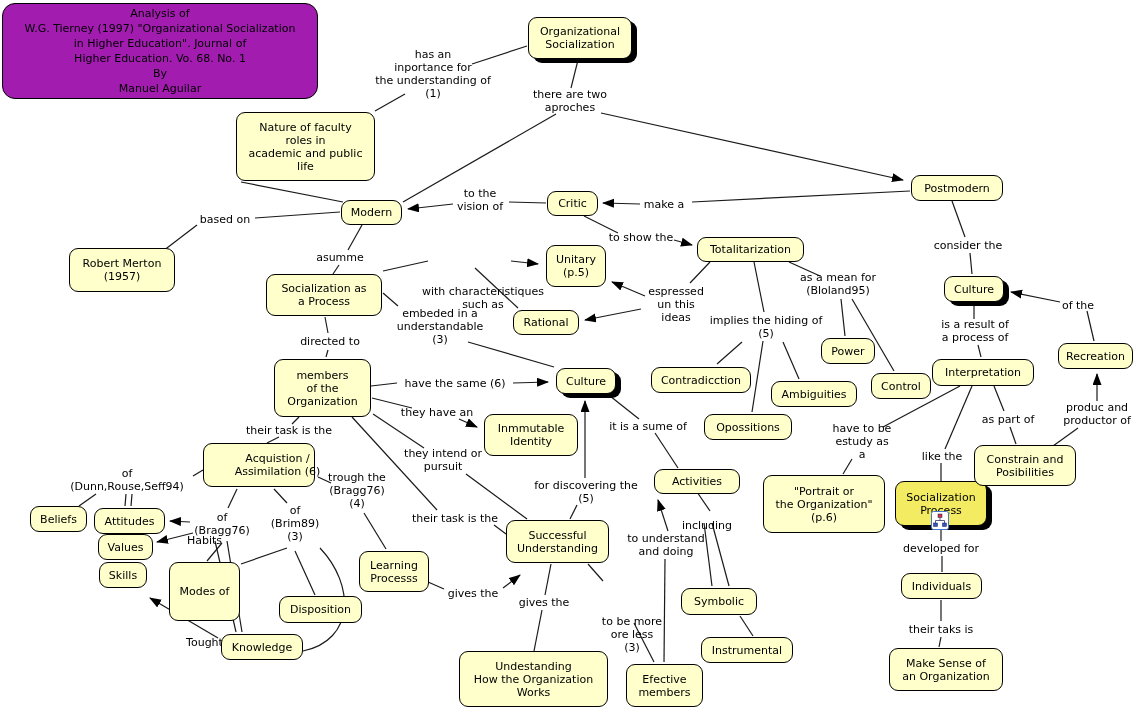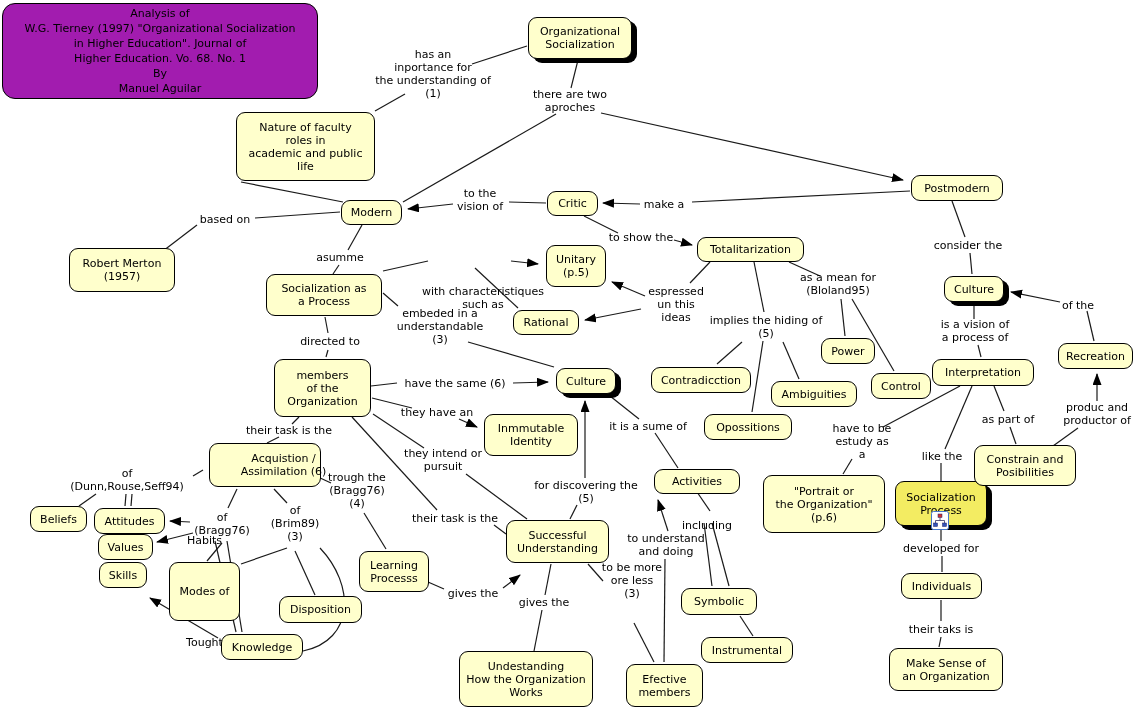--- a/index.html
+++ b/index.html
@@ -215,21 +215,21 @@
       <div class="node " style="left: 704px; top: 414px; width: 88px; height: 26px;">
         <span>Opossitions</span>
       </div>
       <div class="node " style="left: 484px; top: 414px; width: 94px; height: 42px;">
         <span>Inmmutable</span>
         <span>Identity</span>
       </div>
       <div class="node " style="left: 654px; top: 469px; width: 86px; height: 25px;">
         <span>Activities</span>
       </div>
-      <div class="node " style="left: 209px; top: 443px; width: 112px; height: 44px; padding-left: 40px;">
+      <div class="node " style="left: 203px; top: 443px; width: 112px; height: 44px; padding-left: 40px;">
         <span>Acquistion /</span>
         <span>Assimilation (6)</span>
       </div>
       <div class="node " style="left: 30px; top: 506px; width: 57px; height: 26px;">
         <span>Beliefs</span>
       </div>
       <div class="node " style="left: 94px; top: 508px; width: 71px; height: 26px;">
         <span>Attitudes</span>
       </div>
       <div class="node " style="left: 98px; top: 534px; width: 55px; height: 26px;">
@@ -269,21 +269,21 @@
       <div class="node " style="left: 974px; top: 445px; width: 102px; height: 41px;">
         <span>Constrain and</span>
         <span>Posibilities</span>
       </div>
       <div class="node " style="left: 681px; top: 588px; width: 76px; height: 27px;">
         <span>Symbolic</span>
       </div>
       <div class="node " style="left: 701px; top: 637px; width: 92px; height: 26px;">
         <span>Instrumental</span>
       </div>
-      <div class="node " style="left: 459px; top: 651px; width: 134px; height: 56px;">
+      <div class="node " style="left: 459px; top: 651px; width: 149px; height: 56px;">
         <span>Undestanding</span>
         <span>How the Organization</span>
         <span>Works</span>
       </div>
       <div class="node " style="left: 626px; top: 664px; width: 77px; height: 43px;">
         <span>Efective</span>
         <span>members</span>
       </div>
       <div class="node " style="left: 901px; top: 573px; width: 81px; height: 26px;">
         <span>Individuals</span>
@@ -345,21 +345,21 @@
         <span>understandable</span>
         <span>(3)</span>
       </div>
       <div class="label" style="left: 330px; top: 341px;">
         <span>directed to</span>
       </div>
       <div class="label" style="left: 1078px; top: 305px;">
         <span>of the</span>
       </div>
       <div class="label" style="left: 975px; top: 331px;">
-        <span>is a vision of</span>
+        <span>is a result of</span>
         <span>a process of</span>
       </div>
       <div class="label" style="left: 455px; top: 383px;">
         <span>have the same (6)</span>
       </div>
       <div class="label" style="left: 437px; top: 412px;">
         <span>they have an</span>
       </div>
       <div class="label" style="left: 648px; top: 426px;">
         <span>it is a sume of</span>
@@ -423,21 +423,21 @@
       </div>
       <div class="label" style="left: 941px; top: 629px;">
         <span>their taks is</span>
       </div>
       <div class="label" style="left: 473px; top: 593px;">
         <span>gives the</span>
       </div>
       <div class="label" style="left: 544px; top: 602px;">
         <span>gives the</span>
       </div>
-      <div class="label" style="left: 632px; top: 580px;">
+      <div class="label" style="left: 632px; top: 634px;">
         <span>to be more</span>
         <span>ore less</span>
         <span>(3)</span>
       </div>
     </div>
 
   <div id="node-icon" style="left:931px;top:511px;width:18px;height:19px;">
     <svg width="18" height="19" viewBox="0 0 18 19">
       <rect x="0.5" y="0.5" width="17" height="18" rx="2" fill="#ffffff" stroke="#4477cc"></rect>
       <rect x="7" y="3" width="4" height="3.5" fill="#cc3333" stroke="#222266" stroke-width="0.5"></rect>

